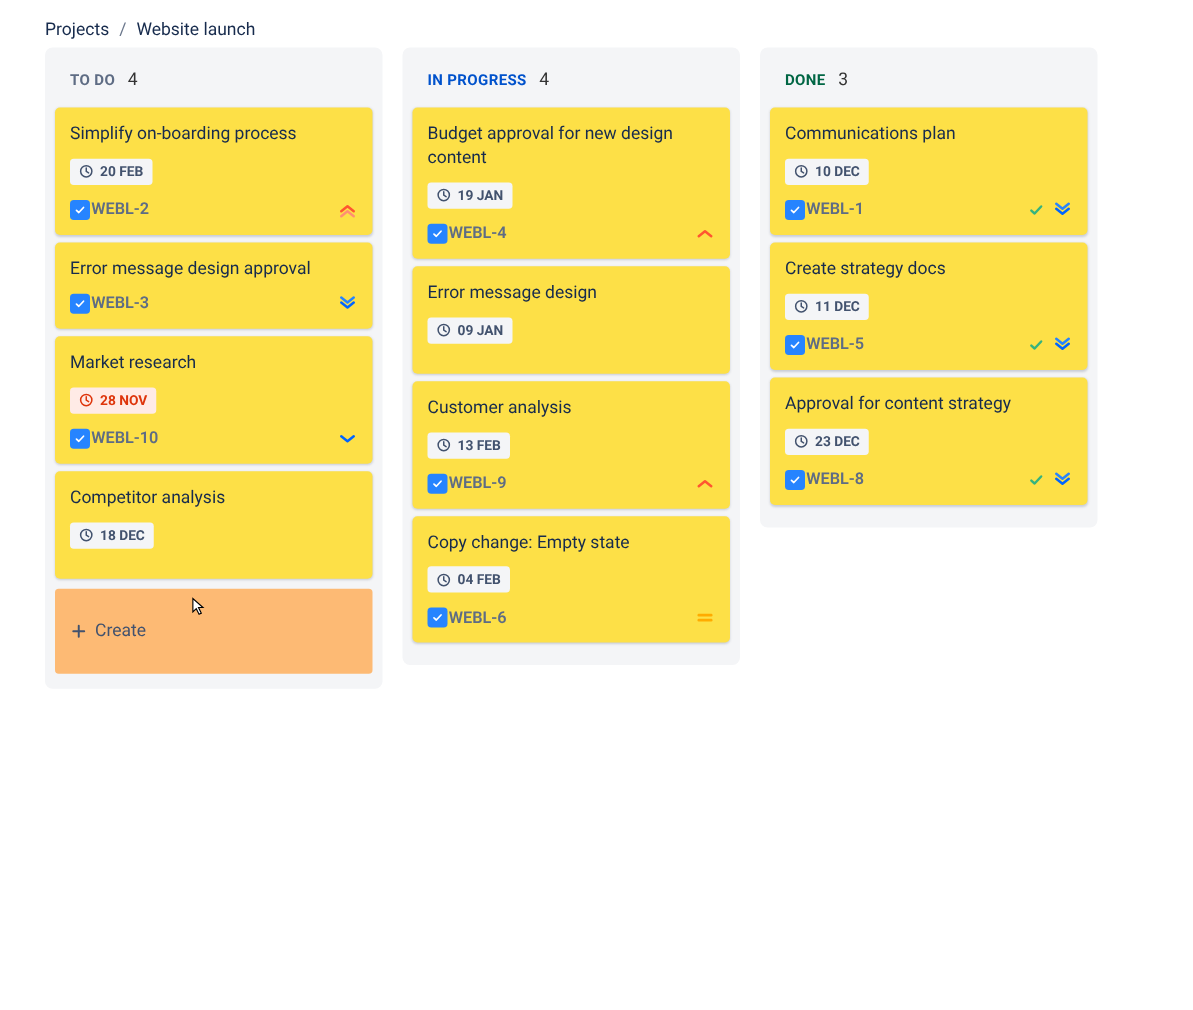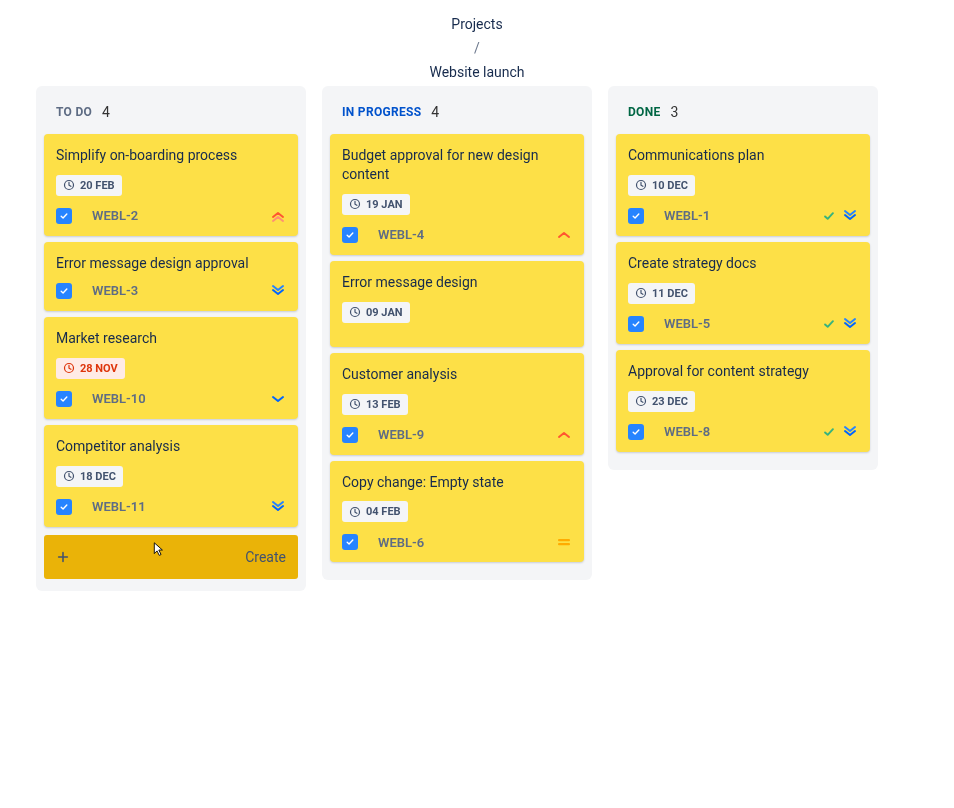--- a/index.html
+++ b/index.html
@@ -13,21 +13,20 @@
   .page {
     padding: 16px 36px;
   }
   .breadcrumb {
     display: flex;
     align-items: center;
     gap: 8px;
     font-size: 14px;
     color: #172b4d;
     margin-bottom: 6px;
-    flex-direction: column;
   }
   .breadcrumb a { color: #172b4d; text-decoration: none; }
   .breadcrumb .sep { color: #6b778c; }
   h1.page-title {
     margin: 0 0 24px 0;
     font-size: 24px;
     font-weight: 600;
     color: #172b4d;
   }
   .board {
@@ -88,21 +87,21 @@
     color: #de350b;
   }
   .card-footer {
     display: flex;
     align-items: center;
     justify-content: space-between;
   }
   .card-left {
     display: flex;
     align-items: center;
-    gap: 20px;
+    gap: 1px;
   }
   .issue-type-icon {
     width: 16px; height: 16px;
     background: #2684ff;
     border-radius: 3px;
     display: inline-flex;
     align-items: center;
     justify-content: center;
     color: #fff;
   }
@@ -116,29 +115,28 @@
     align-items: center;
     gap: 6px;
   }
   
   .priority { width: 16px; height: 16px; display: inline-flex; align-items: center; justify-content: center; }
   .done-icon { color: #36b37e; }
   .create-row {
     display: flex;
     align-items: center;
     gap: 6px;
-    padding: 14px 12px;
+    padding: 26px 12px;
     margin-top: 2px;
     color: #42526e;
     font-size: 14px;
     cursor: pointer;
-    background: #eab308;
+    background: #fdba74;
     border-radius: 3px;
     position: relative;
-    justify-content: space-between;
   }
   .cursor-icon {
     position: absolute;
     left: 104px;
     top: 6px;
     width: 18px;
     height: 18px;
     pointer-events: none;
   }
   svg { display: block; }
@@ -221,36 +219,20 @@
                   <use href="#pri-low"></use>
                 </svg>
               </span>
             </div>
           </div></div>
         <div class="card"><div class="card-title">Competitor analysis</div><div class="date-badge">
             <svg width="12" height="12">
               <use href="#clock"></use>
             </svg>
             <span>18 DEC</span>
-          </div><div class="card-footer">
-            <div class="card-left">
-              <span class="issue-type-icon">
-                <svg width="10" height="10" style="color:#fff">
-                  <use href="#check"></use>
-                </svg>
-              </span>
-              <span class="issue-key">WEBL-11</span>
-            </div>
-            <div class="card-right">
-              <span class="priority">
-                <svg width="16" height="16">
-                  <use href="#pri-lowest"></use>
-                </svg>
-              </span>
-            </div>
           </div></div>
         <div class="create-row">
           <svg width="14" height="14" style="color:#42526e">
             <use href="#plus"></use>
           </svg>
           <span>Create</span>
           <span class="cursor-icon">
             <svg width="18" height="18">
               <use href="#cursor"></use>
             </svg>

